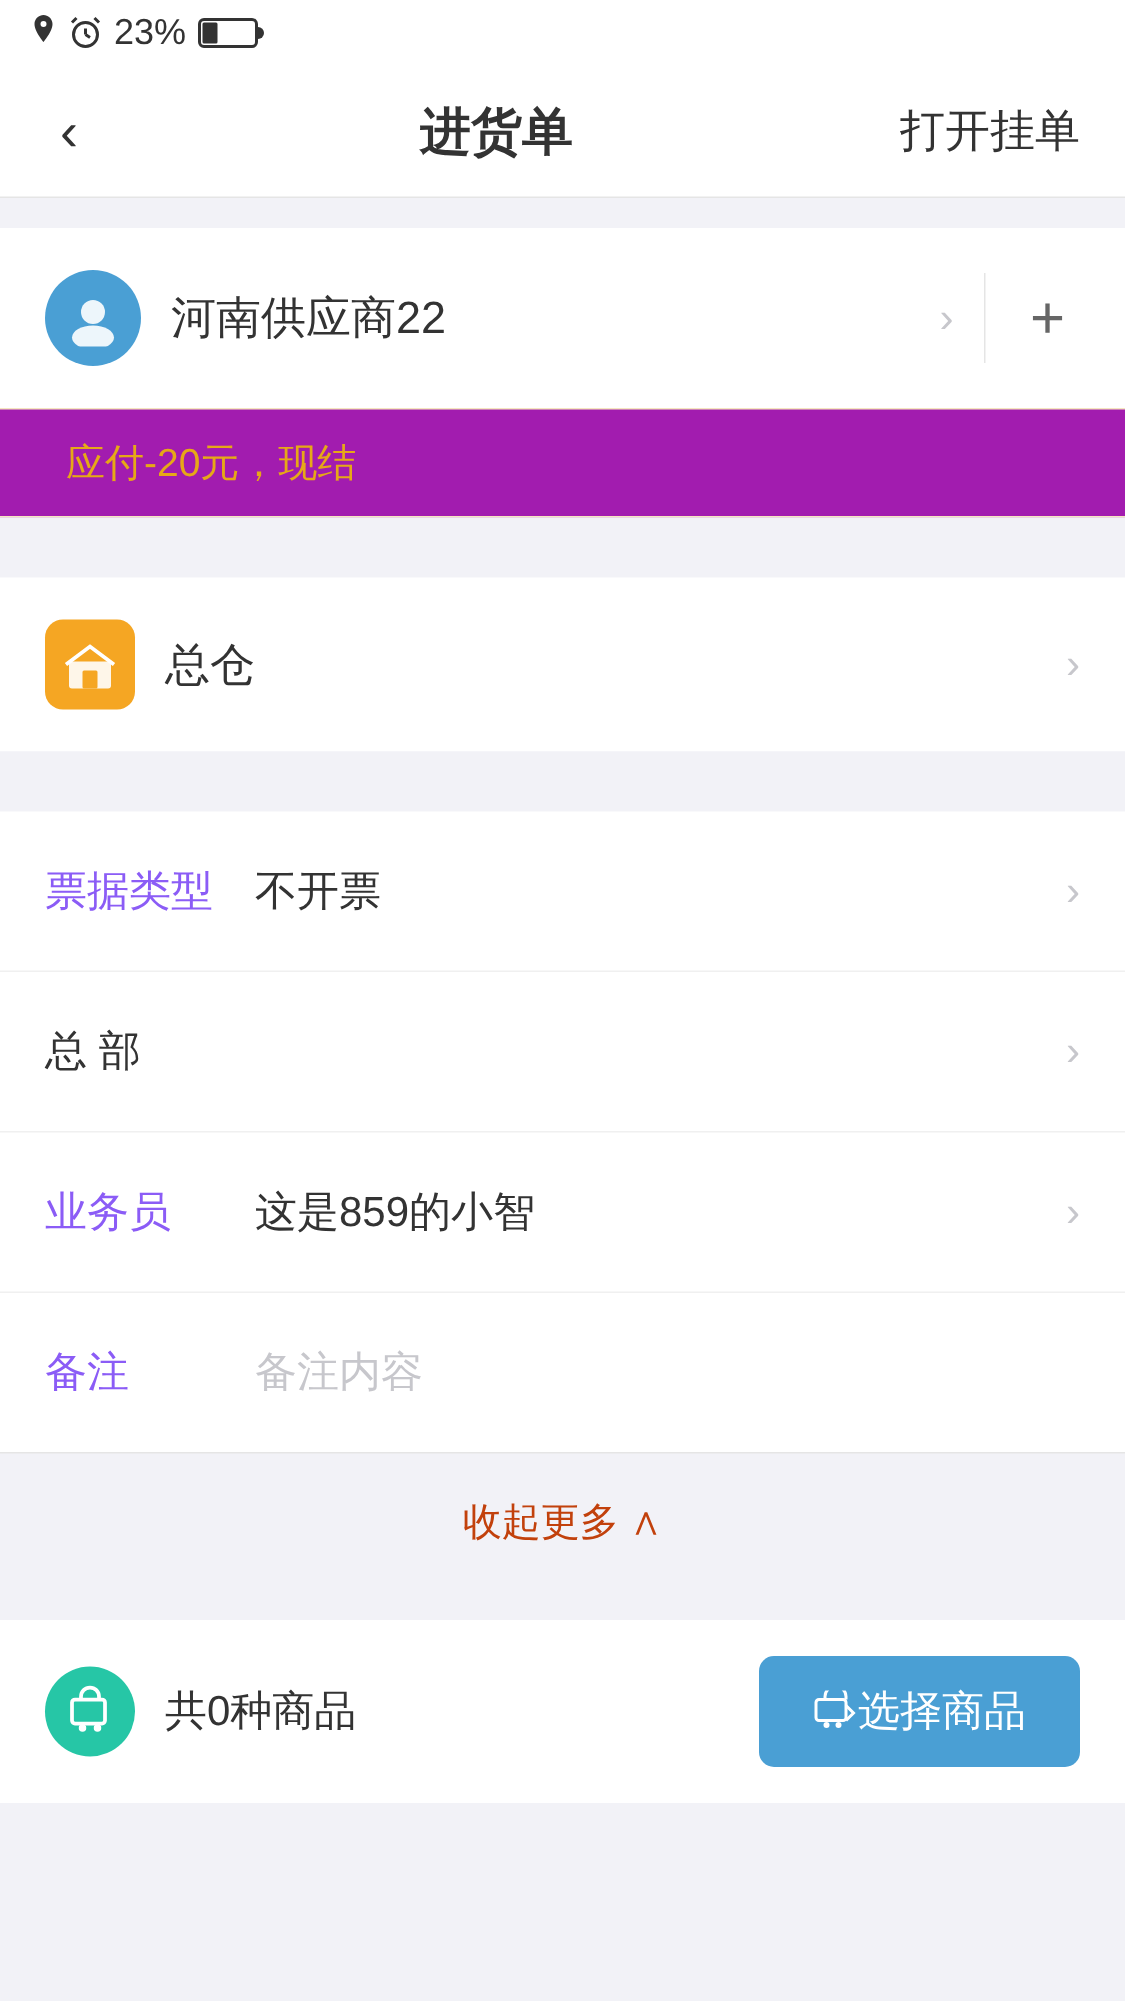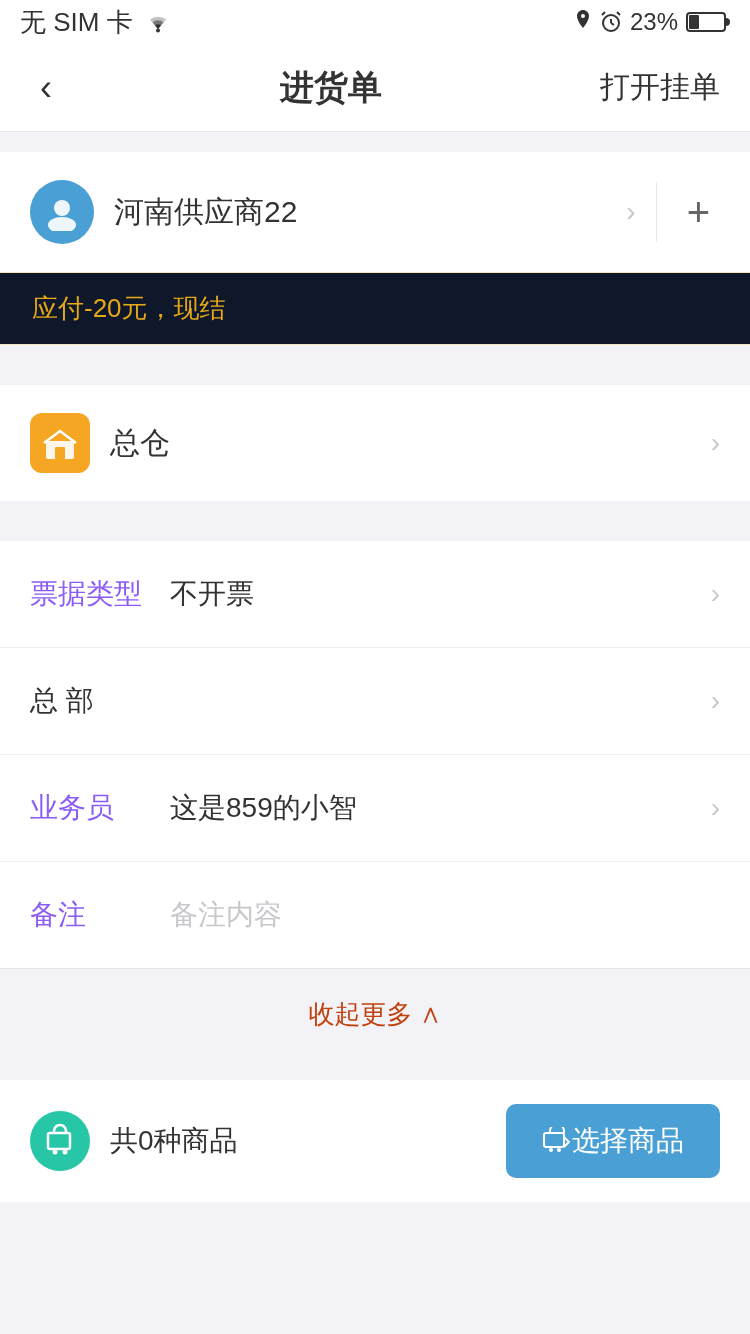--- a/index.html
+++ b/index.html
@@ -105,22 +105,22 @@
     }
     .add-button {
       font-size: 40px;
       color: #666;
       cursor: pointer;
       padding: 10px;
     }
 
     
     .notice-banner {
-      background: #0f172a;
-      padding: 18px 32px;
+      background: #a21caf;
+      padding: 18px 44px;
       font-size: 26px;
       color: #e6a817;
       border-top: 1px solid #f5e5c0;
       border-bottom: 1px solid #f5e5c0;
     }
 
     
     .warehouse-section {
       background: #fff;
       margin-top: 20px;
@@ -246,29 +246,20 @@
     .page-fill {
       flex: 1;
       background: #f2f2f7;
       min-height: 200px;
     }
   </style>
 </head>
 <body>
 
 <div class="status-bar">
-  <div class="status-left">
-    <span>无 SIM 卡</span>
-    <svg width="30" height="22" viewBox="0 0 30 22" fill="none">
-      <path d="M15 18l3-3.5A4 4 0 0012 14.5L15 18z" fill="#333"></path>
-      <path d="M15 18l5.5-6.5A8 8 0 009.5 11.5L15 18z" fill="#333" opacity="0.5"></path>
-      <path d="M15 18l8-9.5A13 13 0 007 8.5L15 18z" fill="#333" opacity="0.3"></path>
-      <circle cx="15" cy="19.5" r="2" fill="#333"></circle>
-    </svg>
-  </div>
   <div class="status-right">
     <svg width="18" height="24" viewBox="0 0 18 24" fill="#333">
       <path d="M9 0C6 0 3 2.5 3 6c0 5 6 12 6 12s6-7 6-12C15 2.5 12 0 9 0zm0 8a2 2 0 110-4 2 2 0 010 4z"></path>
     </svg>
     <svg width="22" height="24" viewBox="0 0 22 24" fill="#333">
       <ellipse cx="11" cy="13" rx="8" ry="8" stroke="#333" stroke-width="2" fill="none"></ellipse>
       <line x1="11" y1="9" x2="11" y2="13" stroke="#333" stroke-width="2"></line>
       <line x1="11" y1="13" x2="14" y2="15" stroke="#333" stroke-width="2"></line>
       <path d="M5 2L2 5M17 2l3 3" stroke="#333" stroke-width="2"></path>
     </svg>

